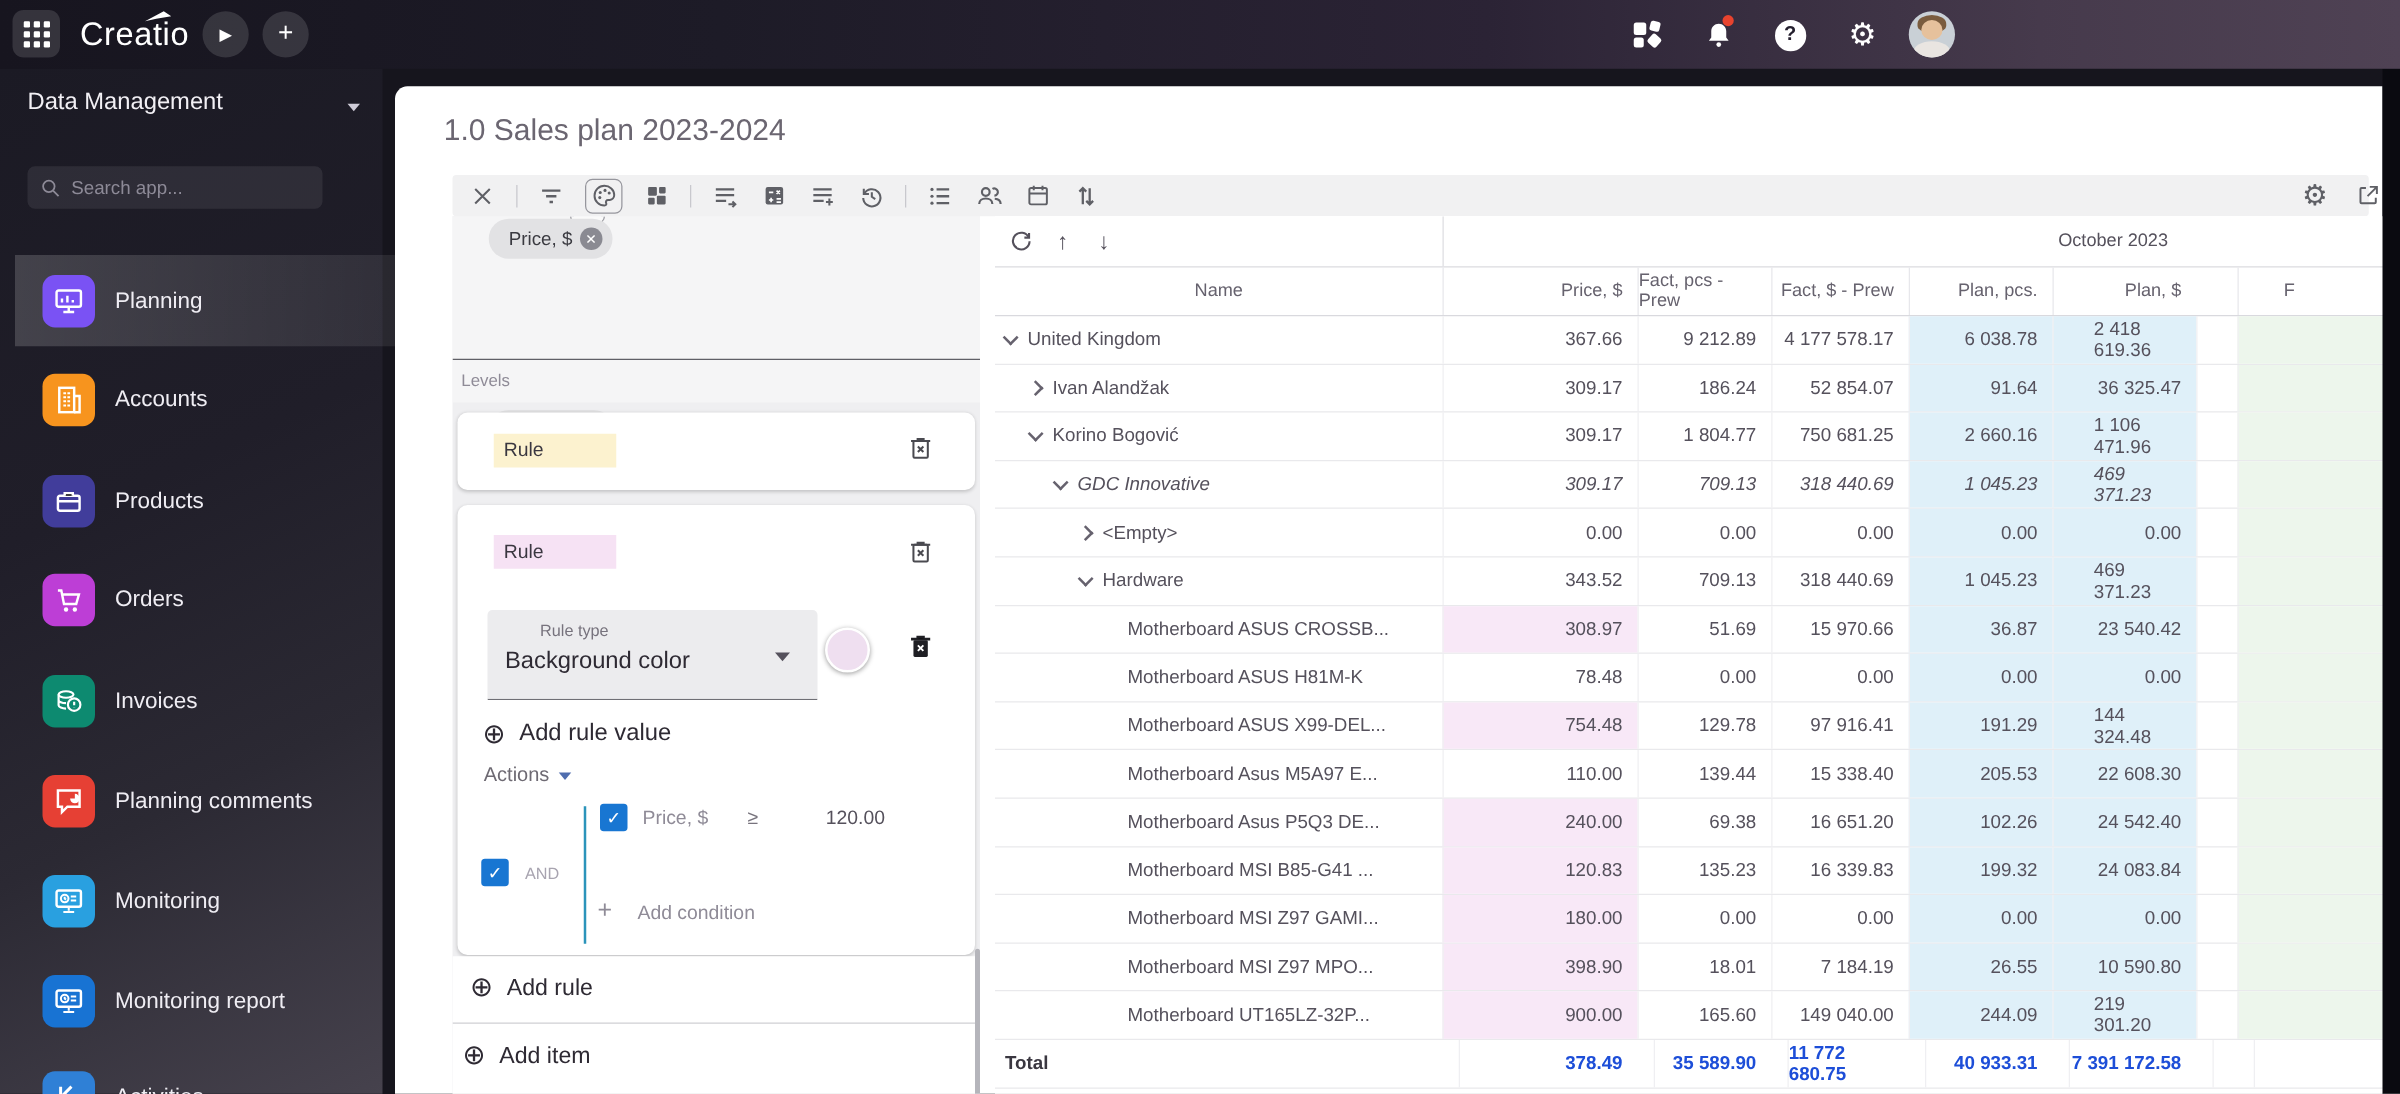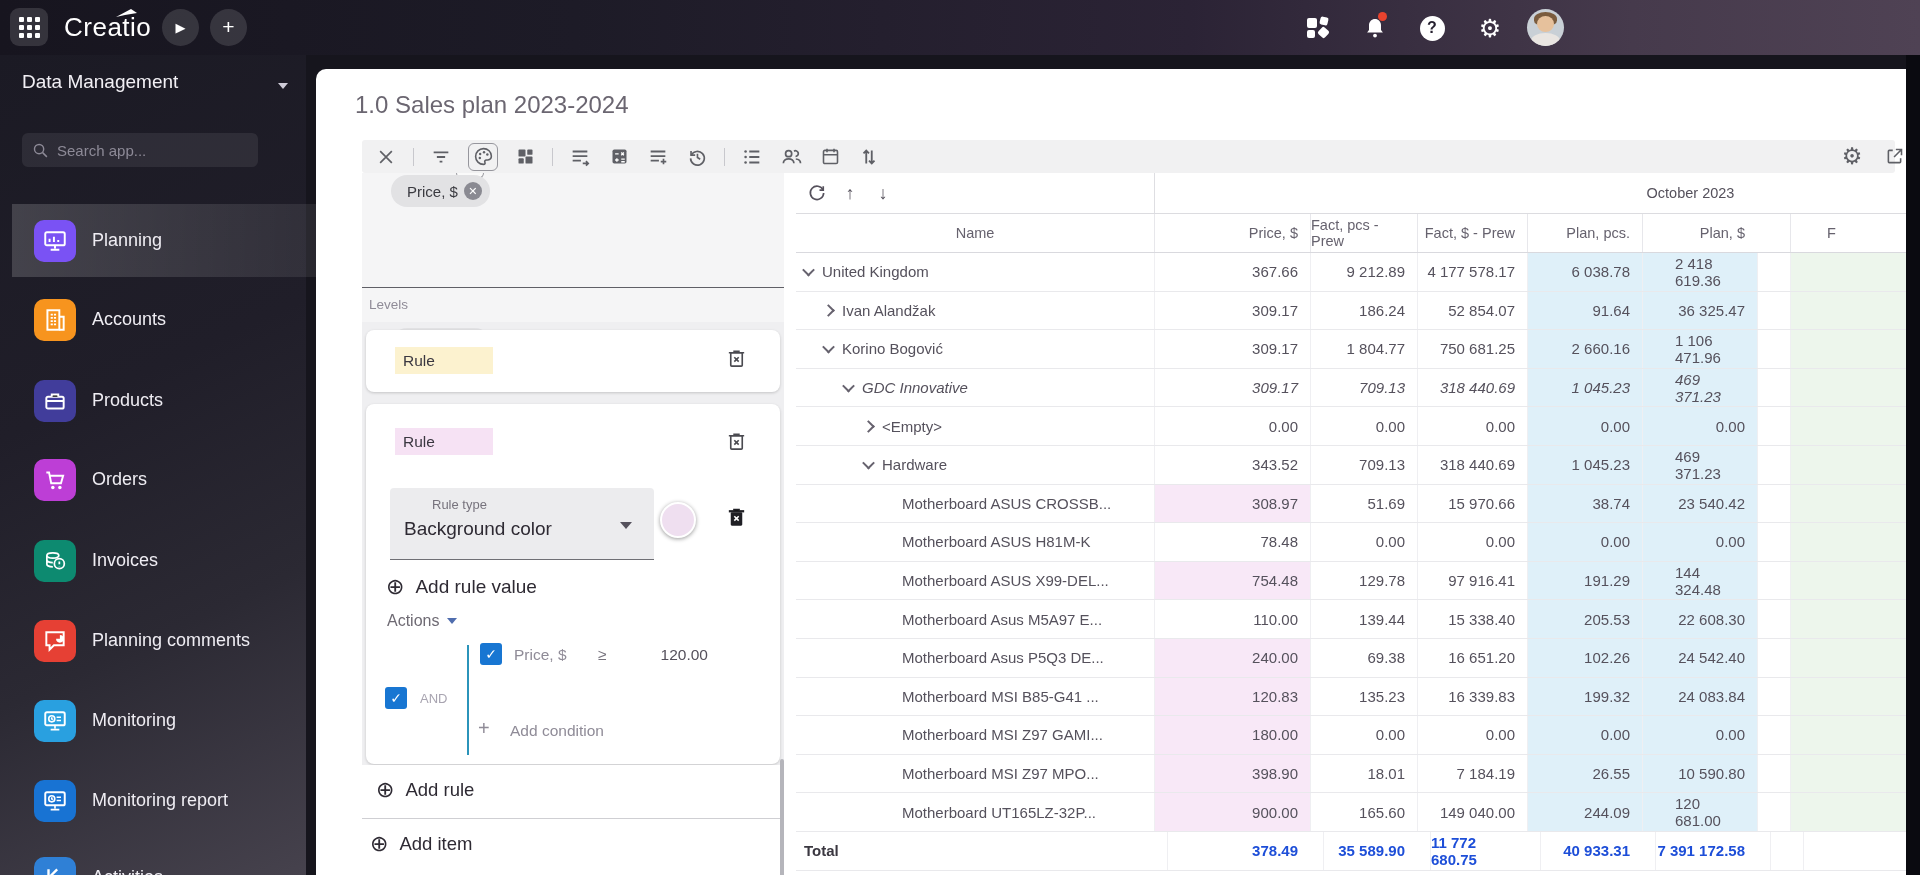--- a/index.html
+++ b/index.html
@@ -562,21 +562,21 @@
         </div>
         <div class="trow">
           <div class="ncell">
             <span style="width:88px;flex:none"></span>
             <span class="chev none"></span>
             <span>Motherboard ASUS CROSSB...</span>
           </div>
           <div class="num pink">308.97</div>
           <div class="num">51.69</div>
           <div class="num">15 970.66</div>
-          <div class="num blue">38.74</div>
+          <div class="num blue">36.87</div>
           <div class="num blue">23 540.42</div>
           <div class="num"></div>
           <div class="num green"></div>
         </div>
         <div class="trow">
           <div class="ncell">
             <span style="width:88px;flex:none"></span>
             <span class="chev none"></span>
             <span>Motherboard ASUS H81M-K</span>
           </div>
@@ -675,21 +675,21 @@
         <div class="trow">
           <div class="ncell">
             <span style="width:88px;flex:none"></span>
             <span class="chev none"></span>
             <span>Motherboard UT165LZ-32P...</span>
           </div>
           <div class="num pink">900.00</div>
           <div class="num">165.60</div>
           <div class="num">149 040.00</div>
           <div class="num blue">244.09</div>
-          <div class="num blue">120 681.00</div>
+          <div class="num blue">219 301.20</div>
           <div class="num"></div>
           <div class="num green"></div>
         </div>
       </div>
     <div class="trow totrow">
       <div class="ncell">Total</div>
       <div class="num">378.49</div>
       <div class="num">35 589.90</div>
       <div class="num">11 772 680.75</div>
       <div class="num">40 933.31</div>

